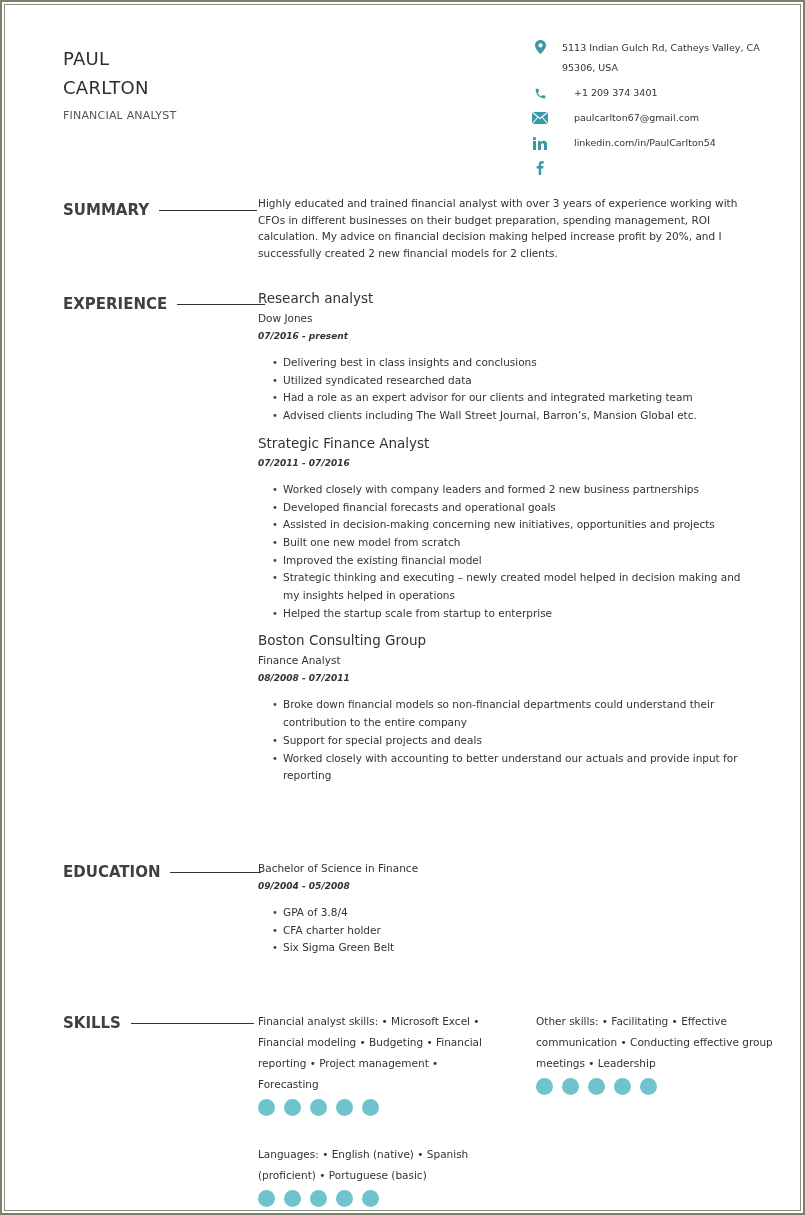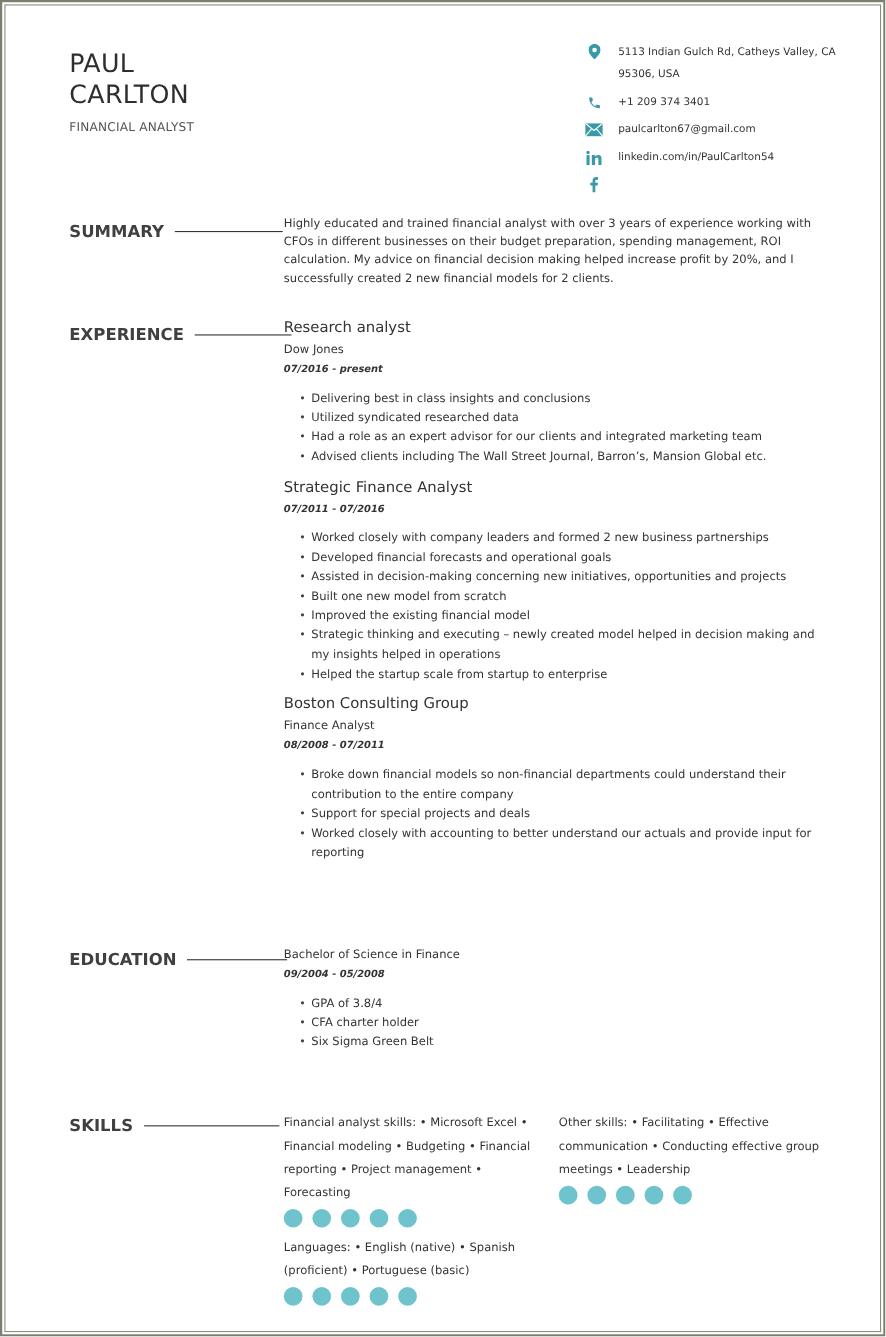--- a/index.html
+++ b/index.html
@@ -1,47 +1,47 @@
 <!DOCTYPE html>
 <html><head>
   <meta charset="utf-8">
   <style>
     * { box-sizing: border-box; margin: 0; padding: 0; }
     html, body { width: 805px; height: 1215px; background: #ffffff; overflow: hidden; }
     body { font-family: "DejaVu Sans", "Liberation Sans", sans-serif; color: #333333; position: relative; }
     .frame-outer { position: absolute; left: 0; top: 0; width: 805px; height: 1215px; border: 2px solid #7b7f6e; }
     .frame-inner { position: absolute; left: 4px; top: 4px; width: 797px; height: 1207px; border: 1px solid #8a8e7c; }
 
-    .name { position: absolute; left: 63px; top: 44px; font-size: 23px; line-height: 29px; font-weight: 500; color: #2e2e2e; letter-spacing: 0.3px; }
+    .name { position: absolute; left: 63px; top: 44px; font-size: 18px; line-height: 29px; font-weight: 500; color: #2e2e2e; letter-spacing: 0.3px; }
     .title { position: absolute; left: 63px; top: 109px; font-size: 11px; color: #555; letter-spacing: 0.2px; }
 
     .contact { position: absolute; left: 530px; top: 38px; width: 240px; }
     .contact-row { display: flex; align-items: flex-start; font-size: 9.5px; color: #333; line-height: 20px; }
     .contact-row .ic { width: 20px; height: 20px; display: flex; align-items: center; justify-content: center; margin-right: 12px; flex-shrink: 0; color: #3a99a6; }
     .contact-row .txt { width: 200px; }
     .contact-row.addr { margin-bottom: 5px; }
     .contact-row.addr .ic { align-items: flex-start; padding-top: 2px; }
-    .contact-row + .contact-row { margin-top: 5px; }
+    .contact-row + .contact-row { margin-top: 5px; gap: 12px; }
 
     .section { position: absolute; left: 63px; width: 690px; }
     .sec-label { position: absolute; left: 0; top: 0; font-size: 15px; font-weight: bold; color: #404040; display: flex; align-items: center; }
     .sec-line { height: 1px; background: #333; margin-left: 10px; }
     .sec-body { position: absolute; left: 195px; top: -6px; width: 495px; }
 
     .summary-text { font-size: 10.5px; line-height: 16.5px; color: #333; }
 
     .job { margin-bottom: 9px; }
     .job-title { font-size: 13.5px; font-weight: normal; color: #333; line-height: 18px; }
     .job-company { font-size: 10.5px; color: #333; margin-top: 4px; line-height: 14px; }
     .job-date { font-size: 9px; font-style: italic; font-weight: bold; color: #333; margin-top: 5px; line-height: 12px; }
     .bullets { list-style: none; margin-top: 12px; margin-left: 14px; }
     .bullets li { font-size: 10.5px; line-height: 17.7px; color: #333; position: relative; padding-left: 11px; }
     .bullets li::before { content: "•"; position: absolute; left: 0; top: 0; font-size: 10px; color: #444; }
 
-    .skills-grid { display: grid; grid-template-columns: 250px 250px; column-gap: 0; row-gap: 8px; }
+    .skills-grid { display: grid; grid-template-columns: 250px 250px; column-gap: 0; row-gap: 8px; gap: 28px; }
     .skill-text { font-size: 10.5px; line-height: 21px; color: #333; width: 240px; }
     .dots { display: flex; gap: 9px; margin-top: 4px; }
     .dot { width: 17px; height: 17px; border-radius: 50%; background: #6ec3cc; }
   </style>
 </head>
 <body>
 
 <div class="frame-outer"></div>
 <div class="frame-inner"></div>
 

